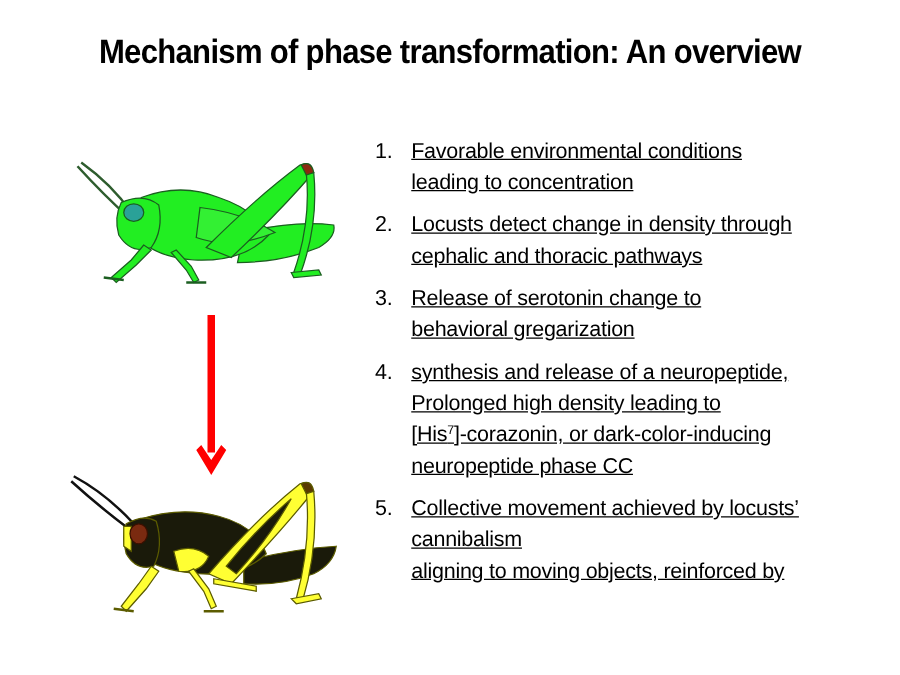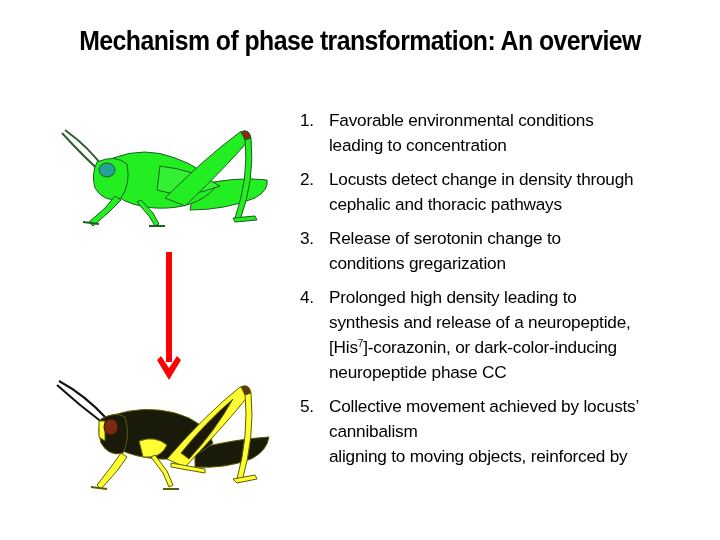--- a/index.html
+++ b/index.html
@@ -10,21 +10,21 @@
       letter-spacing: -0.6px; transform: scaleX(0.92); transform-origin: center;
     }
     .list {
       position: absolute; left: 300px; top: 108px; width: 410px;
       font-family: "Liberation Sans", sans-serif; font-size: 17.2px; line-height: 25px;
       letter-spacing: -0.2px;
     }
     .item { display: flex; margin-bottom: 9px; }
     .num { width: 29px; flex: 0 0 29px; }
     .txt { flex: 1; }
-    .txt span.line { display: block; white-space: nowrap; }
+    .txt span.line { display: block; white-space: nowrap; text-decoration: underline; }
     sup { font-size: 10px; line-height: 0; vertical-align: 6px; }
     .locust { position: absolute; }
     .arrow { position: absolute; left: 155px; top: 252px; }
   </style>
 </head>
 <body>
 
 <div class="title">Mechanism of phase transformation: An overview</div>
 
 <svg class="locust" style="left:45px; top:118px;" width="230" height="115" viewBox="0 0 230 115">
@@ -107,28 +107,28 @@
     <div class="num">2.</div>
     <div class="txt">
       <span class="line">Locusts detect change in density through</span>
       <span class="line">cephalic and thoracic pathways</span>
     </div>
   </div>
   <div class="item">
     <div class="num">3.</div>
     <div class="txt">
       <span class="line">Release of serotonin change to</span>
-      <span class="line">conditions gregarization</span>
+      <span class="line">behavioral gregarization</span>
     </div>
   </div>
   <div class="item">
     <div class="num">4.</div>
     <div class="txt">
+      <span class="line">synthesis and release of a neuropeptide,</span>
       <span class="line">Prolonged high density leading to</span>
-      <span class="line">synthesis and release of a neuropeptide,</span>
       <span class="line"><span>[His</span><sup>7</sup><span>]-corazonin, or dark-color-inducing</span></span>
       <span class="line">neuropeptide phase CC</span>
     </div>
   </div>
   <div class="item">
     <div class="num">5.</div>
     <div class="txt">
       <span class="line">Collective movement achieved by locusts’</span>
       <span class="line">cannibalism</span>
       <span class="line">aligning to moving objects, reinforced by</span>

